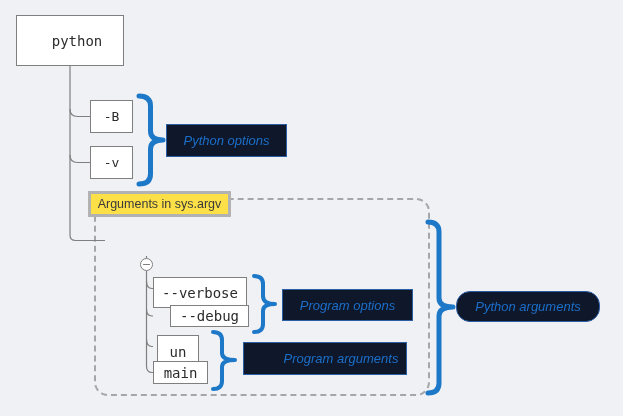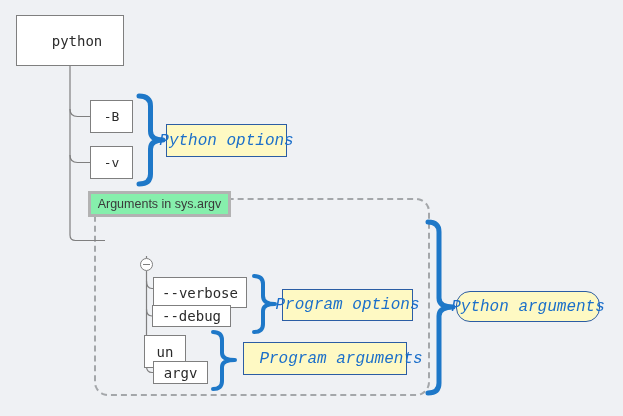--- a/index.html
+++ b/index.html
@@ -34,37 +34,37 @@
     position:absolute;z-index:2;box-sizing:border-box;
     background:#ffffff;border:1px solid var(--node-border);
     color:var(--node-text);
     font-family:"DejaVu Sans Mono","Liberation Mono",monospace;
     font-size:14px;line-height:1;
     display:flex;align-items:center;justify-content:center;
     white-space:nowrap;
   }
   .blue-label{
     position:absolute;z-index:2;box-sizing:border-box;
-    background:#fef9c3;border:1px solid var(--label-border-blue);
+    background:#0f172a;border:1px solid var(--label-border-blue);
     color:var(--label-text-blue);
-    font-family:Liberation Mono, monospace;
-    font-style:italic;font-size:16px;
+    font-family:Liberation Sans, sans-serif;
+    font-style:italic;font-size:13px;
     display:flex;align-items:center;justify-content:center;
     white-space:nowrap;
   }
   .argv-container{
     position:absolute;z-index:0;box-sizing:border-box;
     left:94px;top:198px;width:336px;height:198px;
     border:2px dashed var(--dashed-border);border-radius:14px;
     background:transparent;
   }
   .argv-title{
     position:absolute;z-index:3;box-sizing:border-box;
     left:88px;top:191px;width:143px;height:26px;
-    background:#86efac;border:3px solid var(--group-label-border);
+    background:#fde047;border:3px solid var(--group-label-border);
     color:var(--group-label-text);
     font-family:"Liberation Sans",sans-serif;font-size:12.5px;
     display:flex;align-items:center;justify-content:center;
     white-space:nowrap;
   }
   .collapse-toggle{
     position:absolute;z-index:2;box-sizing:border-box;
     left:140px;top:258px;width:13px;height:13px;
     background:#ffffff;border:1px solid var(--node-border);border-radius:50%;
     display:flex;align-items:center;justify-content:center;
@@ -72,22 +72,22 @@
   }
   .minus-glyph{
     display:block;width:7px;height:1px;background:var(--node-border);
   }
   
   .n-python  {left:16px;  top:15px;  width:108px; height:51px;padding-left:14px;}
   .n-b       {left:90px;  top:100px; width:43px;  height:33px; font-size:13px;}
   .n-v       {left:90px;  top:146px; width:43px;  height:33px; font-size:13px;}
   .n-main    {left:105px; top:225px; width:83px;  height:31px;}
   .n-verbose {left:153px; top:277px; width:94px;  height:31px;}
-  .n-debug   {left:152px; top:305px; width:79px;  height:22px;}
-  .n-un      {left:144px; top:335px; width:42px;  height:33px;}
+  .n-debug   {left:170px; top:305px; width:79px;  height:22px;}
+  .n-un      {left:157px; top:335px; width:42px;  height:33px;}
   .n-deux    {left:153px; top:361px; width:55px;  height:23px;}
   
   .l-python-options    {left:166px; top:124px; width:121px; height:33px;}
   .l-program-options   {left:282px; top:289px; width:131px; height:32px;text-align:center;}
   .l-program-arguments {left:243px; top:342px; width:164px; height:33px;padding-left:32px;}
   .l-python-arguments  {left:456px; top:291px; width:144px; height:31px;border-radius:14px;}
 </style>
 </head>
 <body>
 
@@ -114,21 +114,21 @@
   </svg>
 
   <div class="argv-title">Arguments in sys.argv</div>
 
   <div class="node n-python">python</div>
   <div class="node n-b">-B</div>
   <div class="node n-v">-v</div>
   <div class="node n-verbose">--verbose</div>
   <div class="node n-debug">--debug</div>
   <div class="node n-un">un</div>
-  <div class="node n-deux">argv</div>
+  <div class="node n-deux">main</div>
 
   <div class="collapse-toggle">
     <span class="minus-glyph"></span>
   </div>
 
   <div class="blue-label l-python-options">Python options</div>
   <div class="blue-label l-program-options">Program options</div>
   <div class="blue-label l-program-arguments">Program arguments</div>
   <div class="blue-label l-python-arguments">Python arguments</div>
 

